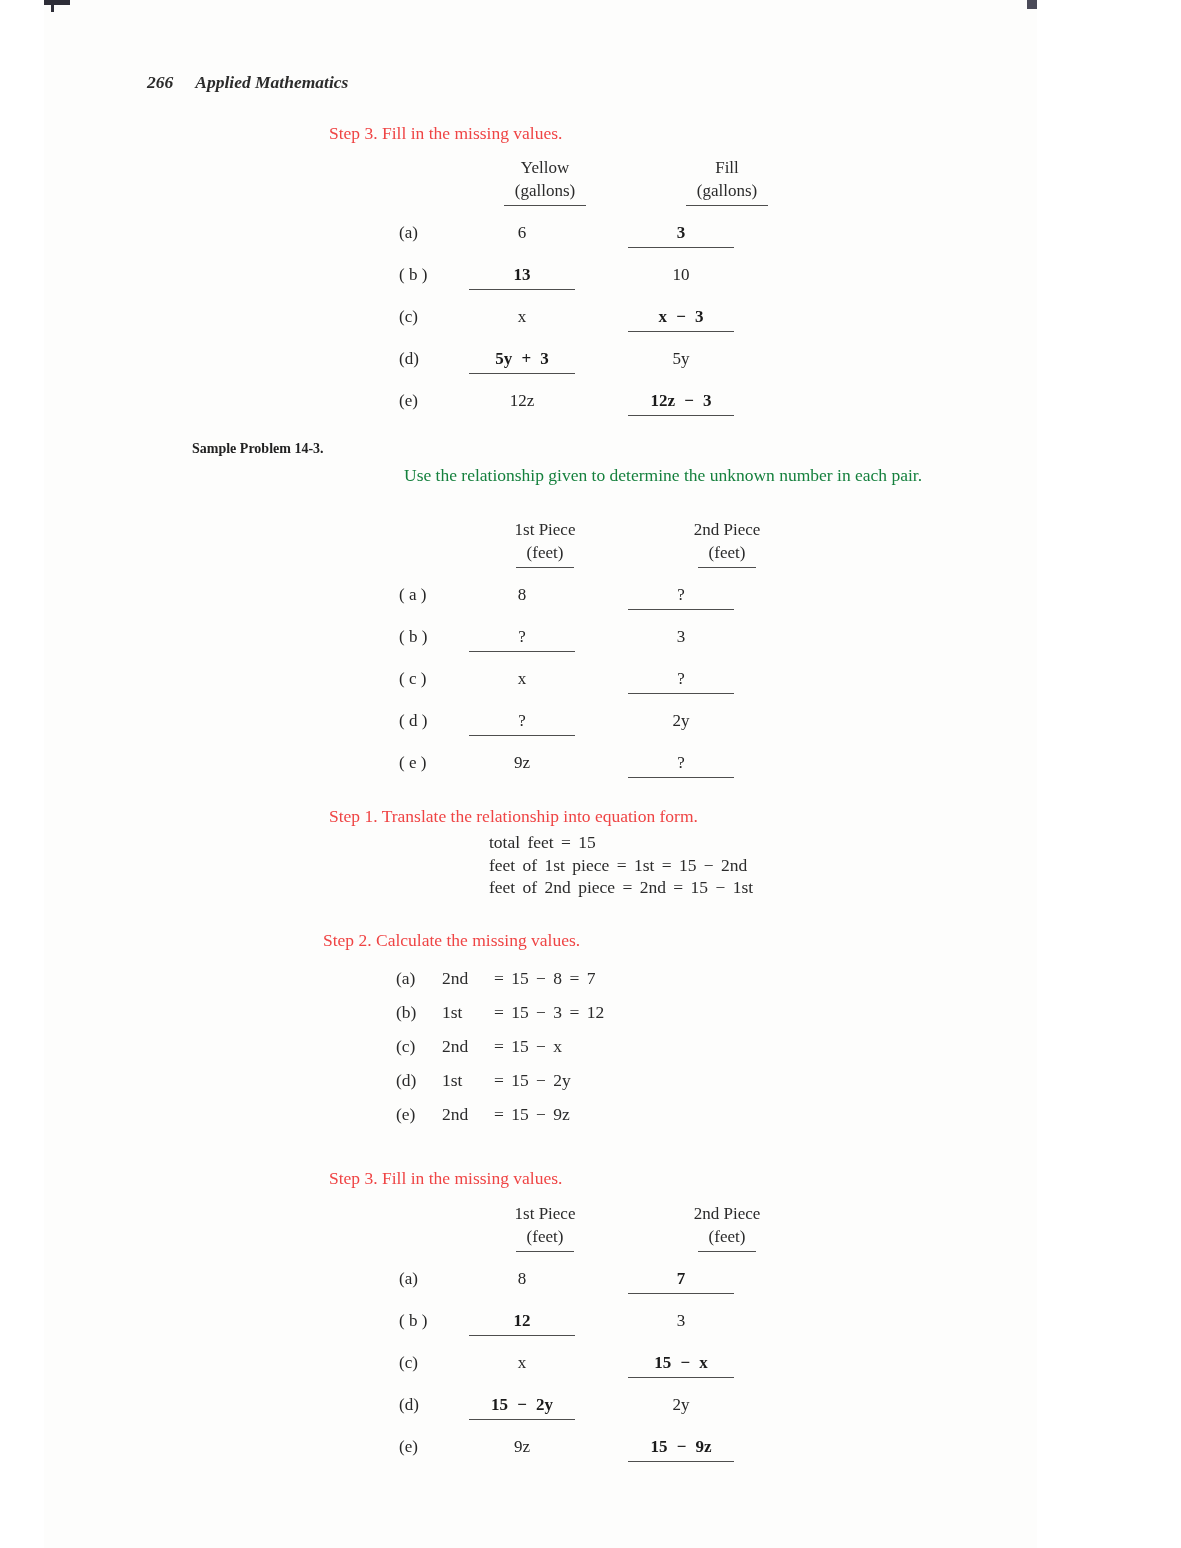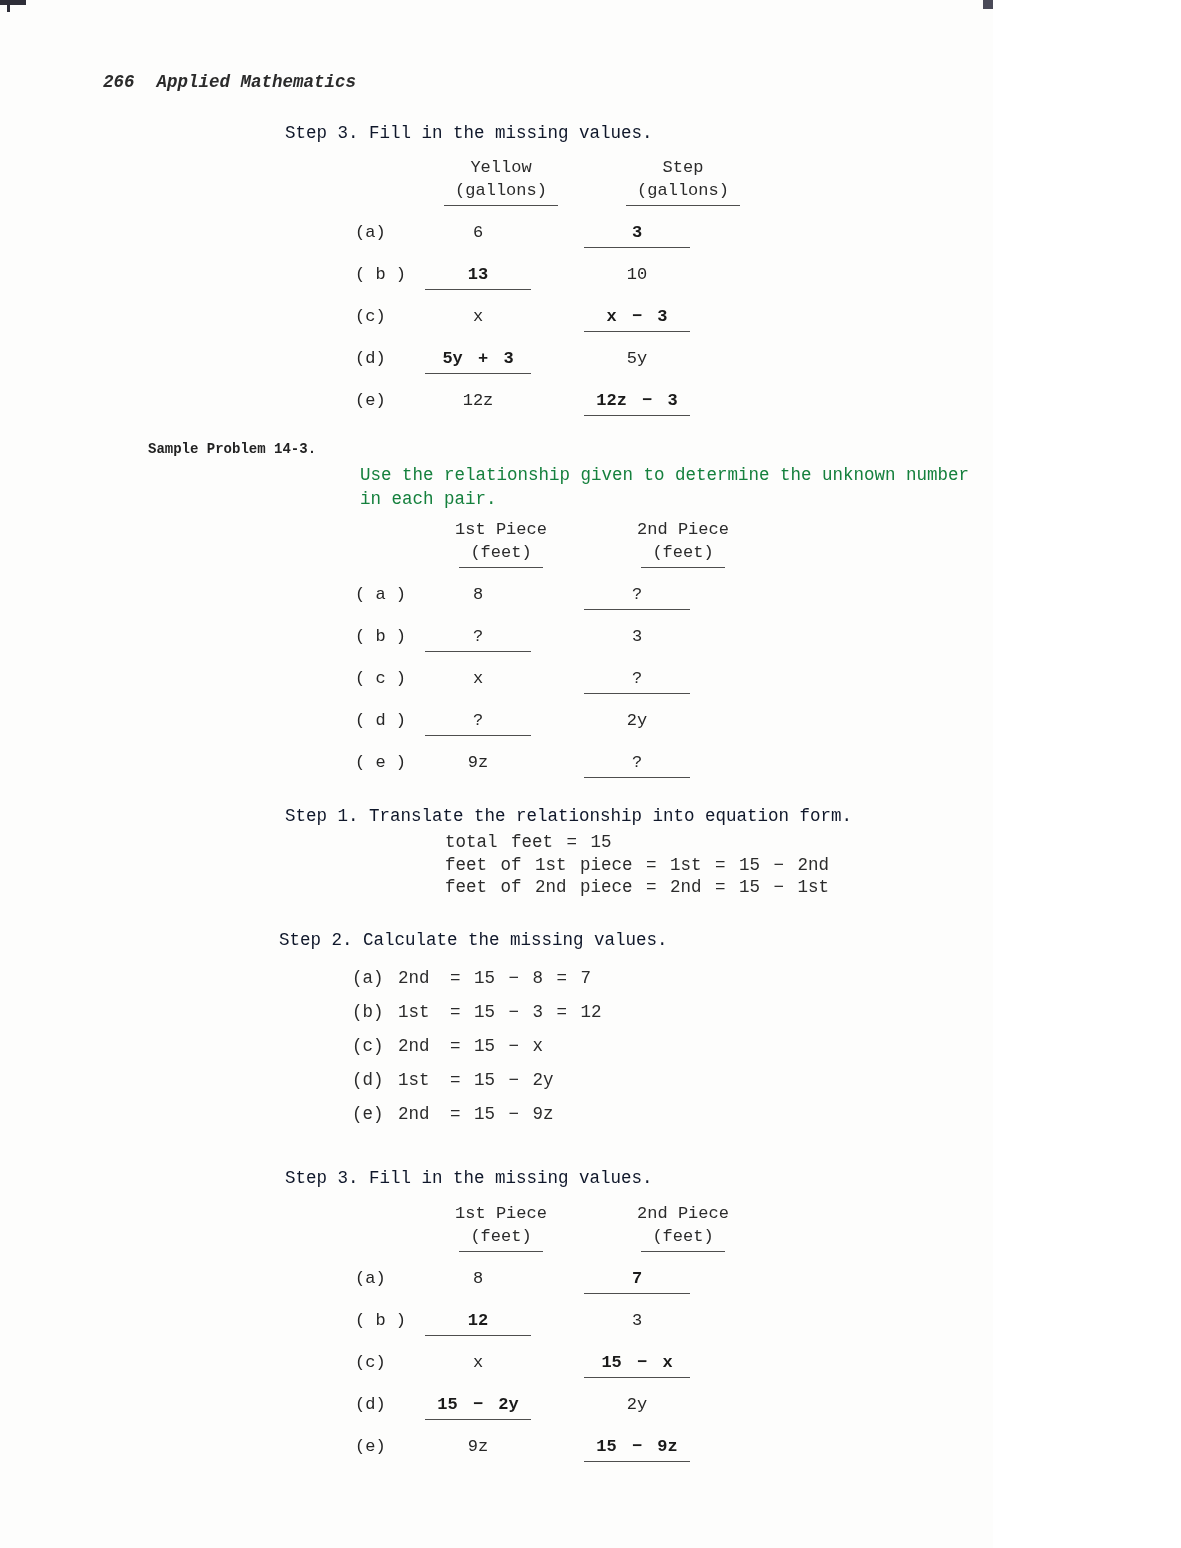--- a/index.html
+++ b/index.html
@@ -1,36 +1,37 @@
 <!DOCTYPE html>
 <html><head>
 <meta charset="utf-8">
 <style>
   html, body { margin:0; padding:0; background:#ffffff; }
   .page {
     position:relative;
     width:993px; height:1548px;
     background:#fdfdfc;
-    font-family:Liberation Mono, monospace;
+    font-family:Liberation Serif, serif;
     color:#262626;
     overflow:hidden;
+    margin-left:44px;
   }
   .abs { position:absolute; }
 
   
   .artifact-tl { position:absolute; left:0; top:0; width:26px; height:5px; background:#2e2e38; }
   .artifact-tl::after { content:""; position:absolute; left:7px; top:0; width:3px; height:12px; background:#2e2e38; }
   .artifact-tr { position:absolute; right:0; top:0; width:10px; height:9px; background:#4a4a58; }
 
   
   .page-header { left:103px; top:72px; font-size:17.5px; font-weight:bold; font-style:italic; color:#2b2b2b; }
   .page-num { margin-right:22px; }
 
   
-  .step-head { font-size:17.5px; color:#0f172a; white-space:nowrap; }
+  .step-head { font-size:17.5px; color:#ef4444; white-space:nowrap; }
   .sample-head { font-size:14px; font-weight:bold; color:#222; white-space:nowrap; }
   .intro { font-size:17.5px; line-height:23.5px; color:#15803d; }
 
   
   .ptable { position:absolute; }
   .t-head, .t-row { display:grid; grid-template-columns:62px 138px 180px; align-items:baseline; }
   .t-head { margin-bottom:14px;gap:23px; }
   .t-row { margin-top:15px; }
   .t-cell { text-align:center; font-size:17px; line-height:24px; }
   .t-label { text-align:left; padding-left:8px; white-space:nowrap; }
@@ -63,21 +64,21 @@
     <div class="t-head">
       <div class="t-cell t-label"></div>
       <div class="t-cell">
         <div class="colhead">
           <span>Yellow</span><br>
           <span class="colhead-sub">(gallons)</span>
         </div>
       </div>
       <div class="t-cell">
         <div class="colhead">
-          <span>Step</span><br>
+          <span>Fill</span><br>
           <span class="colhead-sub">(gallons)</span>
         </div>
       </div>
     </div>
     <div class="t-row">
       <div class="t-cell t-label">(a)</div>
       <div class="t-cell"><span class="val">6</span></div>
       <div class="t-cell"><span class="blank bold">3</span></div>
     </div>
     <div class="t-row">

